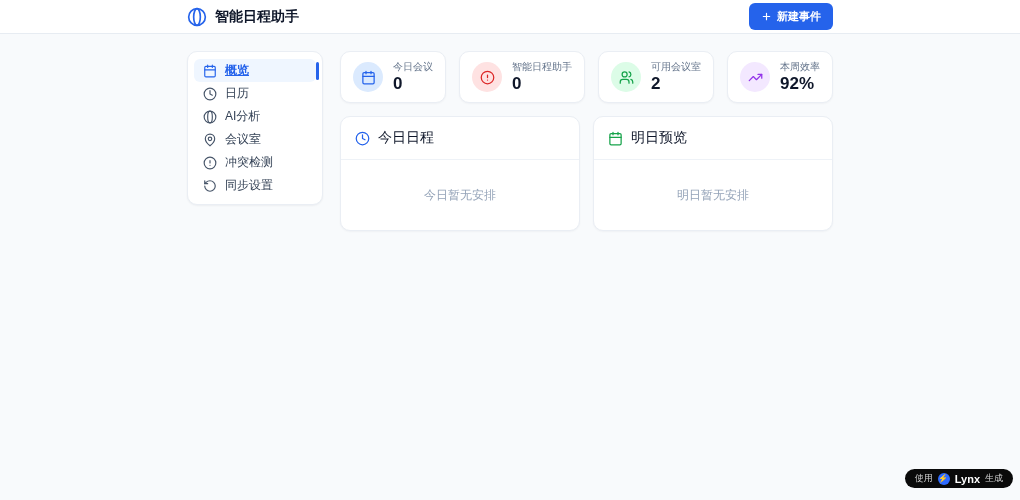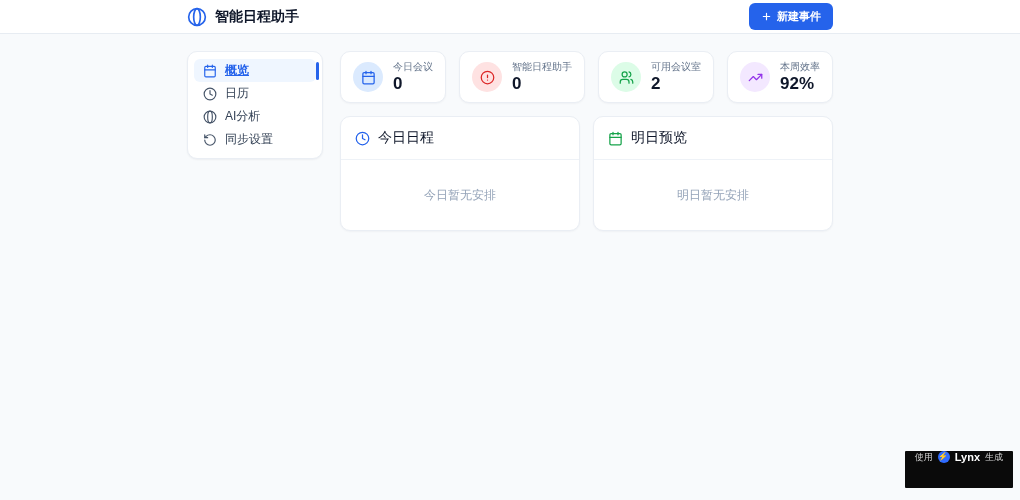--- a/index.html
+++ b/index.html
@@ -95,22 +95,22 @@
   .panel-icon.blue  { color:#2563eb; }
   .panel-icon.green { color:#16a34a; }
   .panel-title { font-size:14px; font-weight:400; color:#0f172a; }
   .panel-body { flex:1; display:flex; align-items:center; justify-content:center; }
   .empty-text { font-size:12px; color:#94a3b8; }
 
   
   .lynx-badge {
     position:absolute; right:7px; bottom:12px;
     background:#0a0a0a; color:#ffffff;
-    border-radius:1px; height:37px; padding:0 10px;
-    display:flex; gap:5px; cursor:pointer;
+    border-radius:10px; height:19px; padding:0 10px;
+    display:flex; align-items:center; gap:5px; cursor:pointer;
   }
   .lynx-pre, .lynx-suf { font-size:9px; color:#d4d4d4; }
   .lynx-logo {
     width:12px; height:12px; border-radius:50%; background:#2f6bff;
     display:flex; align-items:center; justify-content:center;
     color:#fff; font-size:8px; line-height:1;
   }
   .lynx-brand { font-size:11px; font-weight:700; color:#ffffff; }
 </style>
 </head>
@@ -150,20 +150,35 @@
           <path d="M12 6v6l4 2"></path>
         </svg>
       <span>日历</span>
     </div>
     <div class="side-item">
       <svg class="side-icon" viewBox="0 0 24 24" fill="none" stroke="currentColor" stroke-width="2" stroke-linecap="round" stroke-linejoin="round">
           <circle cx="12" cy="12" r="10"></circle>
           <ellipse cx="12" cy="12" rx="4" ry="10"></ellipse>
         </svg>
       <span>AI分析</span>
+    </div>
+    <div class="side-item">
+      <svg class="side-icon" viewBox="0 0 24 24" fill="none" stroke="currentColor" stroke-width="2" stroke-linecap="round" stroke-linejoin="round">
+          <path d="M20 10c0 6-8 12-8 12s-8-6-8-12a8 8 0 0 1 16 0Z"></path>
+          <circle cx="12" cy="10" r="3"></circle>
+        </svg>
+      <span>会议室</span>
+    </div>
+    <div class="side-item">
+      <svg class="side-icon" viewBox="0 0 24 24" fill="none" stroke="currentColor" stroke-width="2" stroke-linecap="round" stroke-linejoin="round">
+          <circle cx="12" cy="12" r="10"></circle>
+          <path d="M12 8v4"></path>
+          <path d="M12 16h.01"></path>
+        </svg>
+      <span>冲突检测</span>
     </div>
     <div class="side-item">
       <svg class="side-icon" viewBox="0 0 24 24" fill="none" stroke="currentColor" stroke-width="2" stroke-linecap="round" stroke-linejoin="round">
           <path d="M3 12a9 9 0 1 0 9-9 9.75 9.75 0 0 0-6.74 2.74L3 8"></path>
           <path d="M3 3v5h5"></path>
         </svg>
       <span>同步设置</span>
     </div>
   </nav>
 

